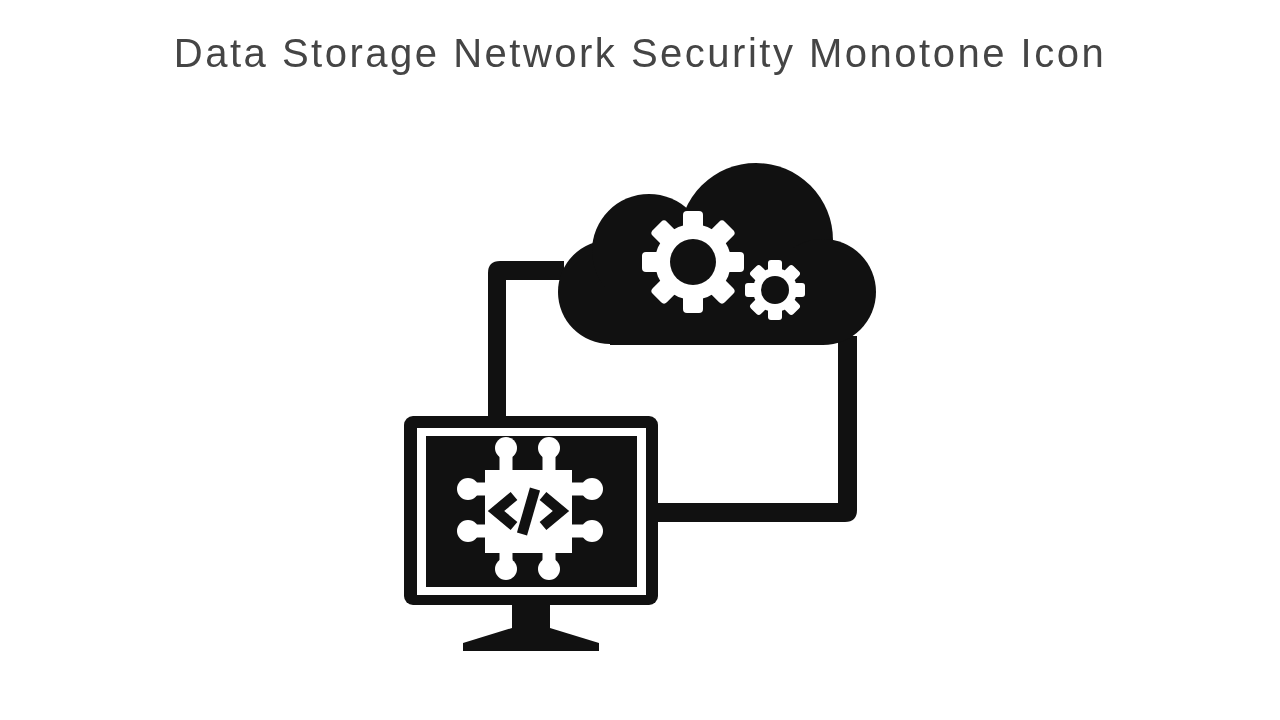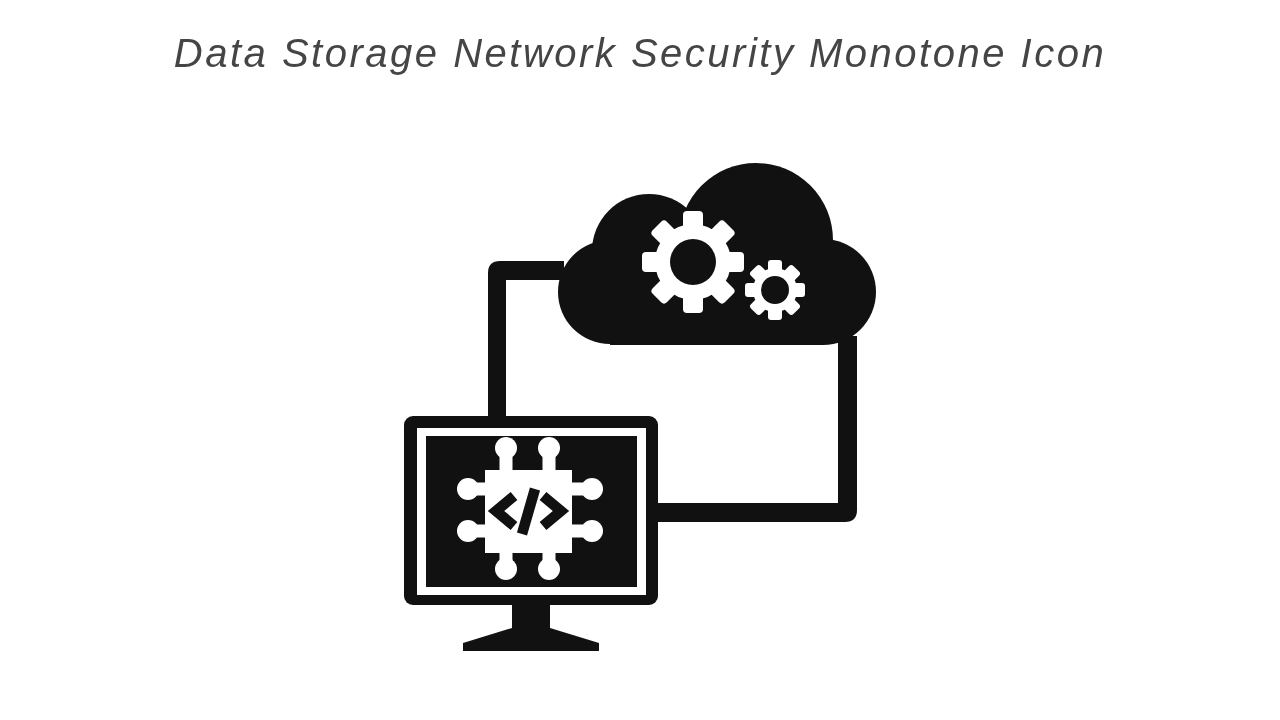--- a/index.html
+++ b/index.html
@@ -17,21 +17,20 @@
   .page{
     position:relative;width:1280px;height:720px;background:var(--background);
   }
   .page-title{
     position:absolute;top:30px;left:0;width:1280px;
     text-align:center;
     font-size:40px;line-height:46px;font-weight:400;
     letter-spacing:2.5px;
     color:var(--title-gray);
     white-space:nowrap;
-    font-style:italic;
   }
   .icon-stage{
     position:absolute;top:0;left:0;width:1280px;height:720px;
   }
   .ink{fill:var(--icon-black);}
   .paper{fill:var(--background);}
   .ink-stroke{stroke:var(--icon-black);fill:none;stroke-linejoin:miter;stroke-linecap:butt;}
   .paper-stroke{stroke:var(--background);fill:none;stroke-linecap:butt;}
 </style>
 </head>

